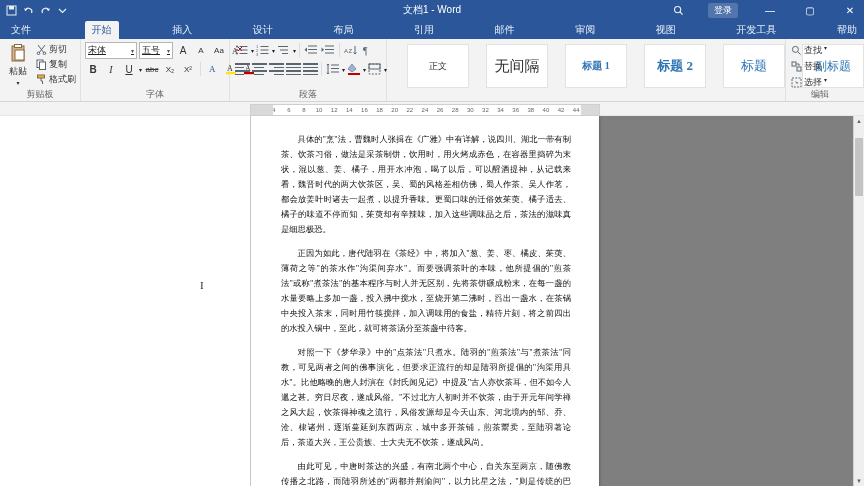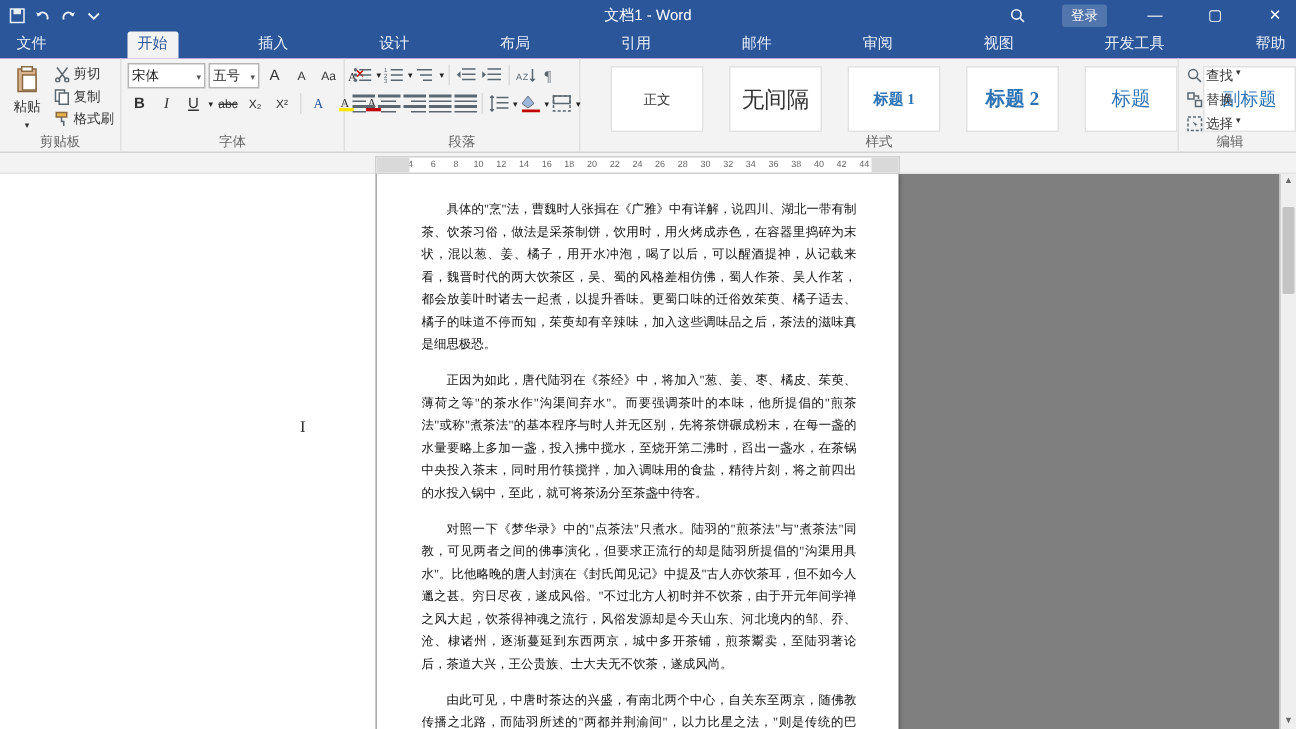--- a/index.html
+++ b/index.html
@@ -12,21 +12,21 @@
     height: 486px;
     overflow: hidden;
     font-family: "Liberation Sans", sans-serif;
     font-size: 11px;
     color: #222;
   }
   #app {
     position: relative;
     width: 864px;
     height: 486px;
-    background: #d946ef;
+    background: #7f1d1d;
     display: flex;
     flex-direction: column;
   }
 
   
   .titlebar {
     height: 20px;
     background: #2b579a;
     color: #fff;
     display: flex;
@@ -176,20 +176,21 @@
   .combo {
     height: 15px;
     background: #fff;
     border: 1px solid #b5b5b5;
     display: flex;
     align-items: center;
     justify-content: space-between;
     font-size: 9px;
     padding: 0 2px;
     color: #222;
+    text-decoration: underline;
   }
   .combo .car { font-size: 6px; color: #555; margin-left: 2px;}
   .btn-sq {
     width: 16px; height: 16px;
     display: flex; align-items: center; justify-content: center;
     font-size: 10px;
     color: #333;
   }
   .btn-sq.bold { font-weight: bold; }
   .btn-sq.ital { font-style: italic; font-family: "Liberation Serif", serif;}
@@ -680,21 +681,20 @@
           </div>
           <div class="style-item plain">
             <span style="font-size:8px;font-style:italic;font-family:'Liberation Serif',serif;color:#666">不明显强调</span>
           </div>
           <div class="style-item plain">
             <span style="font-size:9px;font-style:italic;font-family:'Liberation Serif',serif;color:#333">强调</span>
           </div>
 
         </div>
       </div>
-      <div class="rgroup-label">样式</div>
     </div>
 
     <div class="rgroup" style="width:60px;border-right:none">
       <div class="rgroup-body">
         <div class="edit-list">
           <div class="mini-item">
             <span class="mini-ico">
               <svg width="11" height="11" viewBox="0 0 11 11">
                   <circle cx="4.4" cy="4.4" r="3" fill="none" stroke="#5b6770" stroke-width="1"></circle>
                   <path d="M6.8 6.8 L9.6 9.6" stroke="#5b6770" stroke-width="1"></path>

